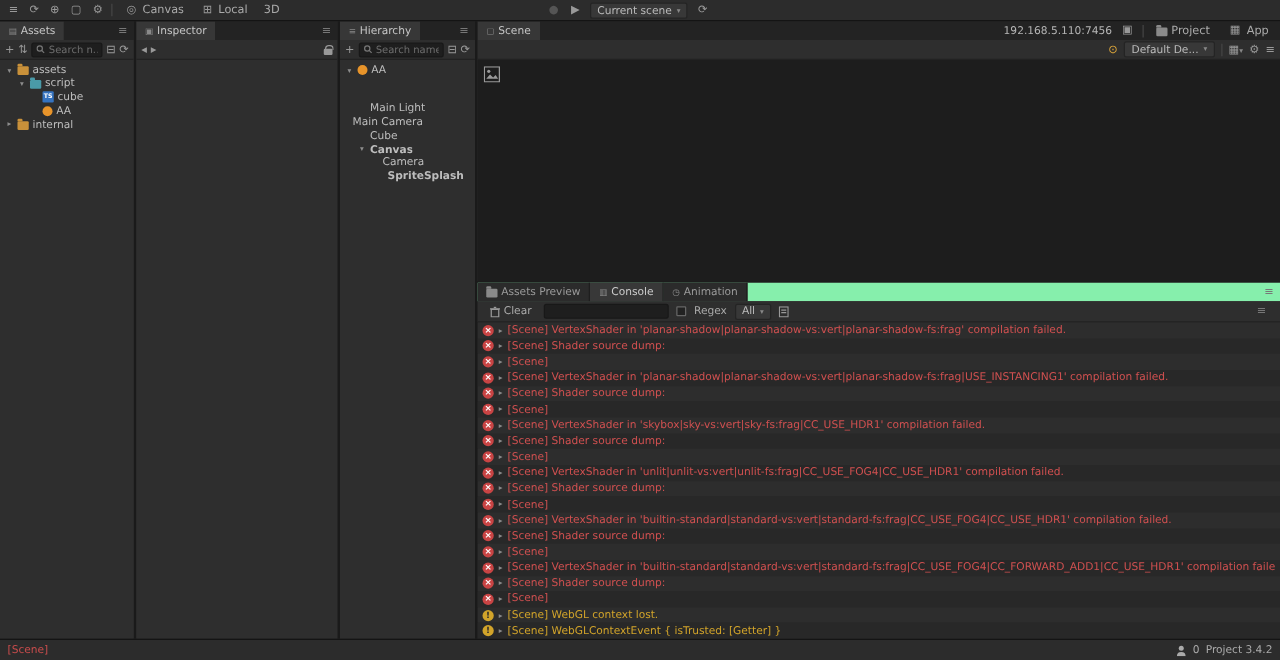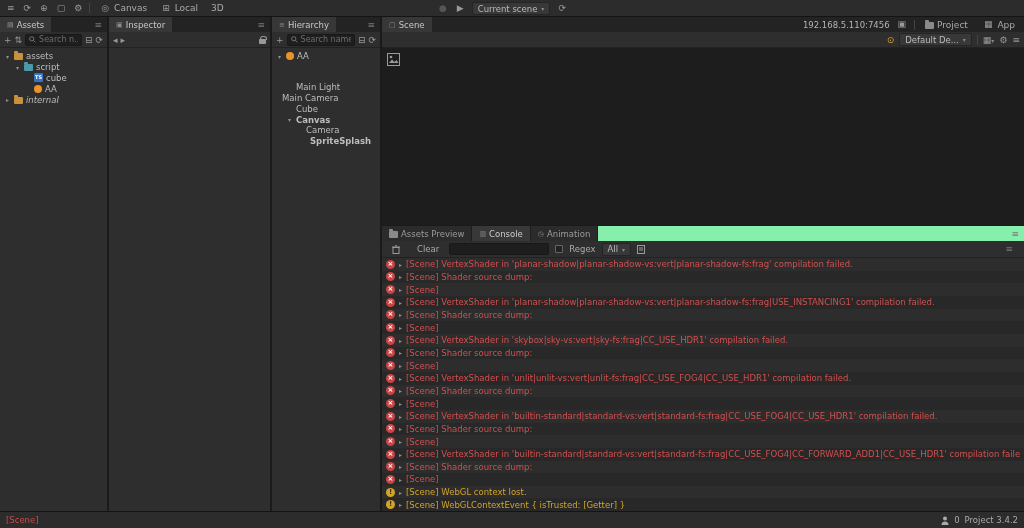--- a/index.html
+++ b/index.html
@@ -179,21 +179,21 @@
       <div class="trow" style="padding-left: 24px;">
         <span class="tar"></span>
         <span class="tic ts">TS</span>
         <span class="tlb">cube</span>
       </div>
       <div class="trow" style="padding-left: 24px;">
         <span class="tar"></span>
         <span class="tic cocos"></span>
         <span class="tlb">AA</span>
       </div>
-      <div class="trow" style="padding-left: 4px; font-style: italic;">
+      <div class="trow" style="padding-left: 4px;">
         <span class="tar">▸</span>
         <span class="tic folder"></span>
         <span class="tlb">internal</span>
       </div>
     </div>
 </div>
 
 <div class="panel" id="panel-inspector">
   <div class="phead">
     <div class="ptab">
@@ -303,21 +303,21 @@
       <span>Console</span>
     </div>
     <div class="btab">
       <span class="ticn">◷</span>
       <span>Animation</span>
     </div>
     <span class="pmenu">≡</span>
   </div>
 
   <div class="ctool">
-    <span class="tbtn" style="gap:17px;color:#aaa">
+    <span class="tbtn" style="gap:3px;color:#aaa">
       <svg width="8" height="9" viewBox="0 0 8 9">
           <rect x="1" y="2.5" width="6" height="6" fill="none" stroke="#999"></rect>
           <line x1="0" y1="2" x2="8" y2="2" stroke="#999"></line>
           <line x1="3" y1="0.8" x2="5" y2="0.8" stroke="#999"></line>
         </svg>
       <span>Clear</span>
     </span>
     <input class="cinput" value="" style="">
     <span class="cb"></span>
     <span>Regex</span>

